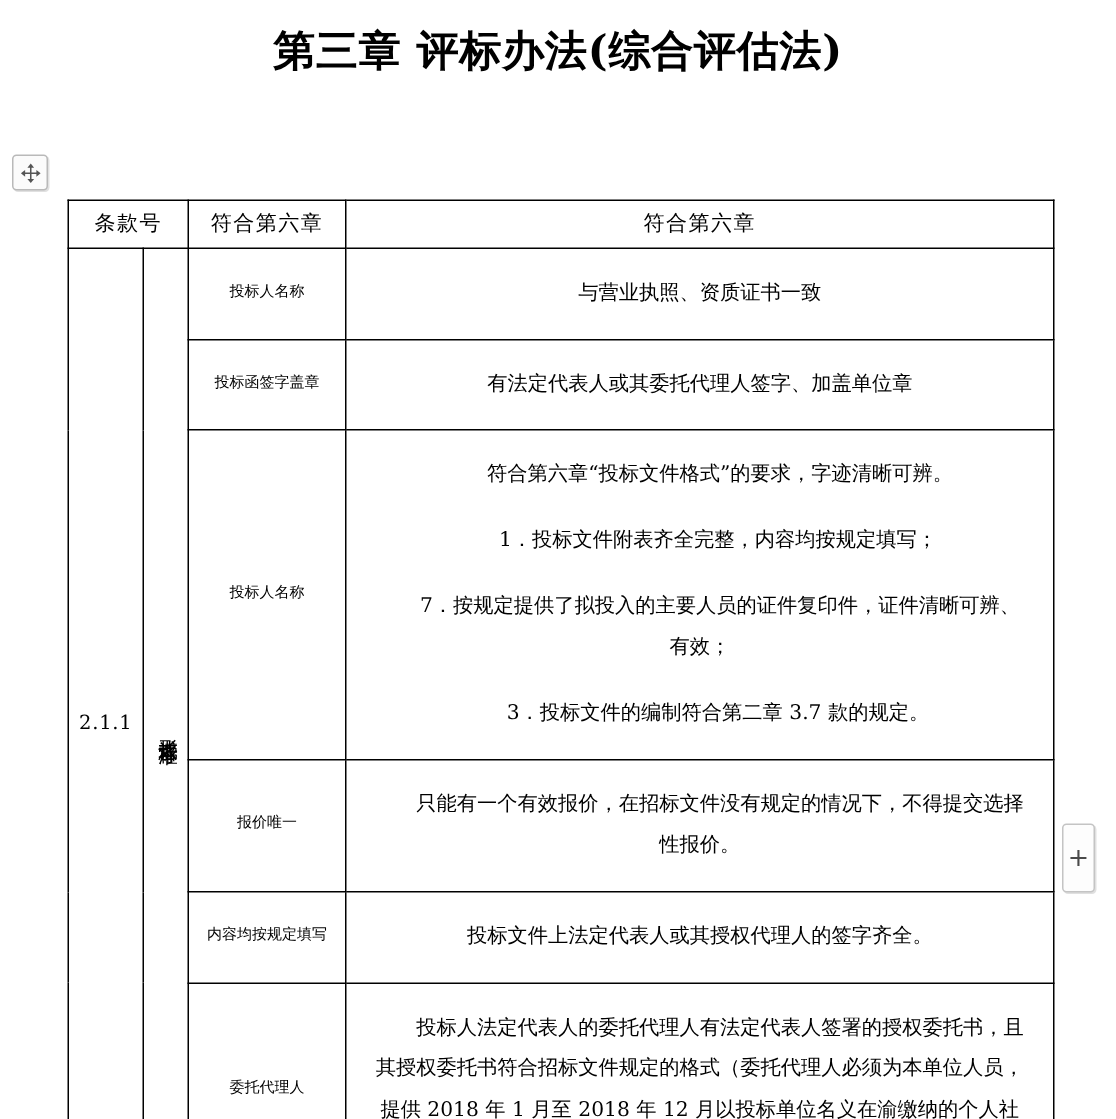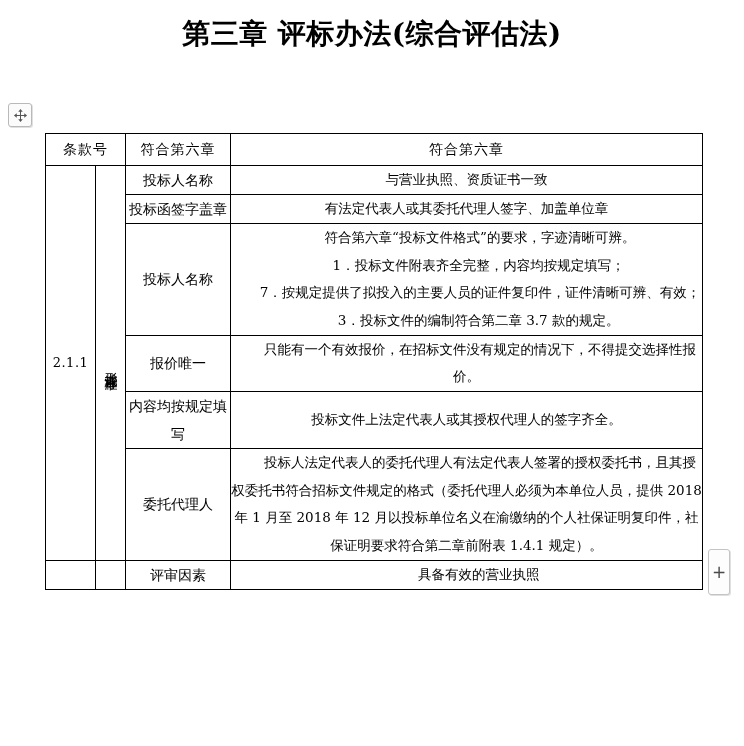--- a/index.html
+++ b/index.html
@@ -137,36 +137,36 @@
     display: inline-block;
     font-family: "DejaVu Serif", "Liberation Serif", serif;
     font-size: 13px;
     line-height: 1.08;
     letter-spacing: 1px;
   }
 
   
   .factor {
     text-align: center;
-    font-family: Liberation Sans, sans-serif;
-    font-size: 14px;
+    font-family: Liberation Mono, monospace;
+    font-size: 10px;
     line-height: 2.0;
     padding: 4px 6px;
   }
 
   
   .criteria {
     font-family: "DejaVu Serif", "Liberation Serif", serif;
     font-size: 13.5px;
     line-height: 2.05;
     padding: 5px 10px 5px 12px;
     text-align: justify;
   }
   .criteria p {
-    margin: 0;
+    margin: 16px;
   }
   .criteria p.ind {
     text-indent: 2em;
   }
   .criteria p.ind1 {
     text-indent: 1.8em;
   }
   .criteria p.flat {
     text-indent: 0;
   }

